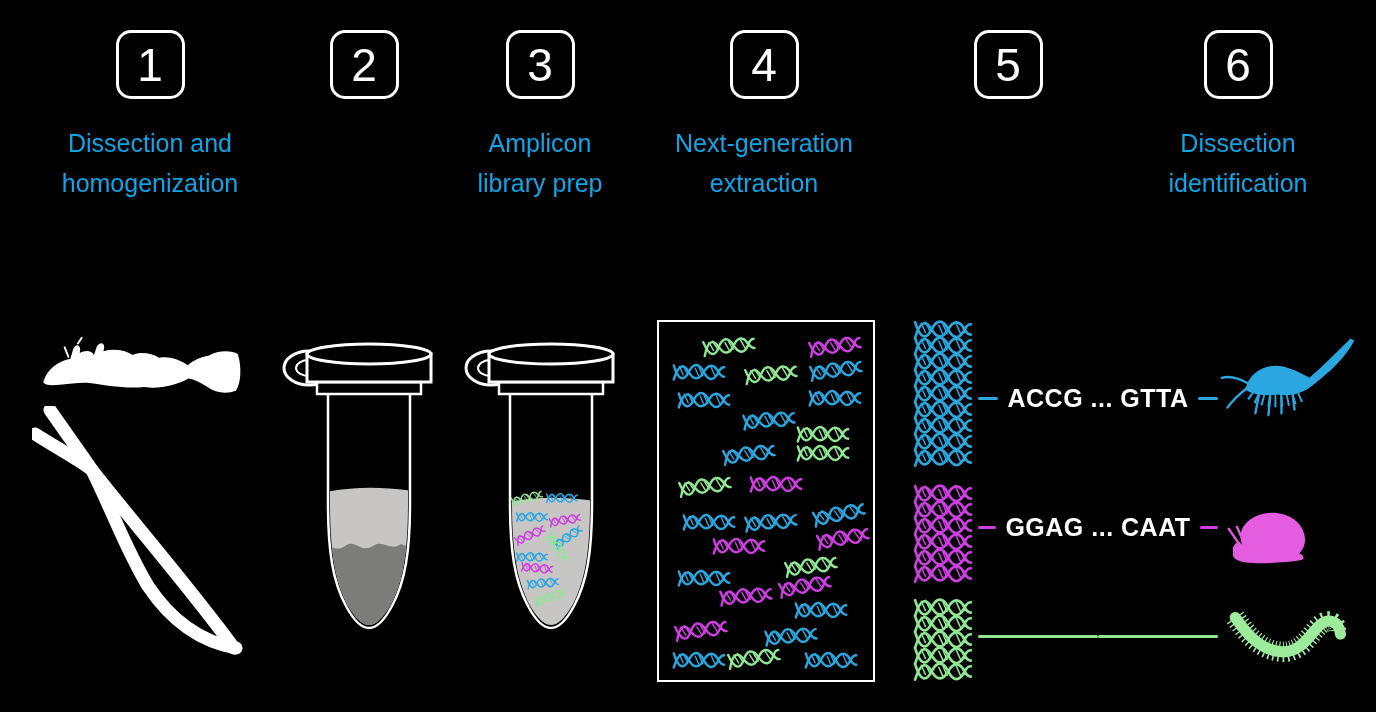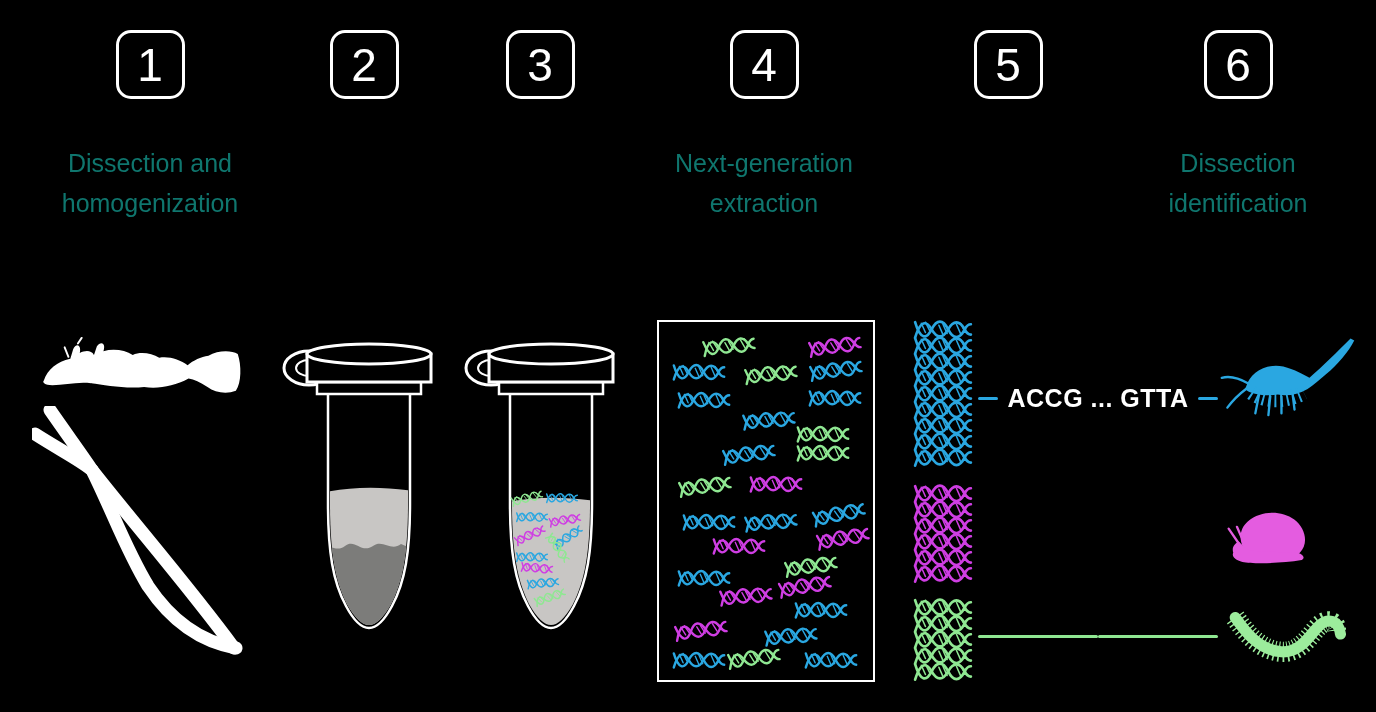--- a/index.html
+++ b/index.html
@@ -5,21 +5,21 @@
   html,body{margin:0;padding:0;background:#000;}
   body{width:1376px;height:712px;position:relative;overflow:hidden;
        font-family:"Liberation Sans","DejaVu Sans",sans-serif;color:#fff;}
   .canvas{position:absolute;inset:0;background:#000;}
 
   
   .step-col{position:absolute;top:30px;text-align:center;}
   .num-box{display:inline-flex;align-items:center;justify-content:center;
            width:63px;height:63px;border:3.5px solid #fff;border-radius:15px;
            font-size:46px;line-height:1;color:#fff;}
-  .step-label{margin-top:44px;font-size:25px;line-height:40px;color:#0f766e;}
+  .step-label{margin-top:24px;font-size:25px;line-height:40px;color:#0ea5e9;}
   .col-1{left:38px;width:224px;}
   .col-2{left:290px;width:148px;}
   .col-3{left:458px;width:164px;}
   .col-4{left:650px;width:228px;}
   .col-5{left:896px;width:224px;}
   .col-6{left:1140px;width:196px;}
 
   
   .abs{position:absolute;}
   .ngs-panel{position:absolute;left:657px;top:320px;width:218px;height:362px;
@@ -44,20 +44,21 @@
 
   <div class="step-col col-1">
     <div class="num-box">1</div>
     <div class="step-label">Dissection and homogenization</div>
   </div>
   <div class="step-col col-2">
     <div class="num-box">2</div>
   </div>
   <div class="step-col col-3">
     <div class="num-box">3</div>
+    <div class="step-label">Amplicon library prep</div>
   </div>
   <div class="step-col col-4">
     <div class="num-box">4</div>
     <div class="step-label">Next-generation extraction</div>
   </div>
   <div class="step-col col-5">
     <div class="num-box">5</div>
   </div>
   <div class="step-col col-6">
     <div class="num-box">6</div>
@@ -500,20 +501,25 @@
 <path stroke-width="2.6" d="M3,6 C8,23 14,23 19,13 C24,3 30,3 35,13 C40,23 46,23 51,13 C53,17 55,18 57,18"></path>
 <path stroke-width="1.5" d="M9,7 L13,16 M13,6 L17,14 M26,9 L30,18 M30,8 L34,17 M43,8 L47,17 M47,7 L51,15"></path>
 </svg></div>
     </div>
 
   <div class="read-row row-blue">
     <span class="link-line" style="background: rgb(42, 167, 225);"></span>
     <span class="seq">ACCG ... GTTA</span>
     <span class="link-line" style="background: rgb(42, 167, 225);"></span>
   </div>
+  <div class="read-row row-magenta">
+    <span class="link-line" style="background: rgb(207, 62, 227);"></span>
+    <span class="seq">GGAG ... CAAT</span>
+    <span class="link-line" style="background: rgb(207, 62, 227);"></span>
+  </div>
   <div class="read-row row-green">
     <span class="link-line" style="background: rgb(143, 231, 146);"></span>
     <span class="link-line" style="background: rgb(143, 231, 146);"></span>
   </div>
 
   <svg class="abs" style="left:1218px;top:334px" width="140" height="95" viewBox="0 0 150 100">
     <g fill="#2aa7e1" stroke="currentColor" style="color: rgb(42, 167, 225);">
       <path stroke="none" d="M30,56 C34,40 52,30 70,34 C82,37 90,42 98,46
         C112,34 128,18 142,4 L146,6 C140,18 128,32 116,42 C108,49 102,54 96,58
         C86,64 74,66 64,64 C52,66 42,64 36,62 C30,60 28,58 30,56 Z"></path>

